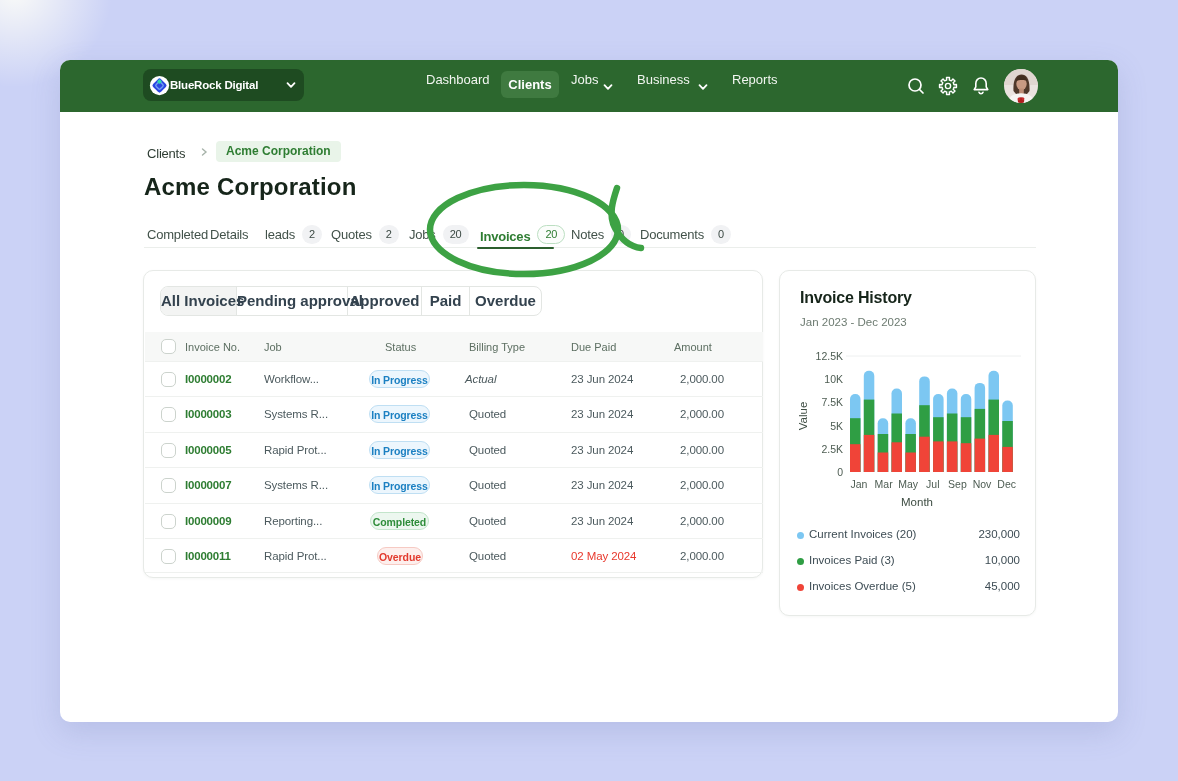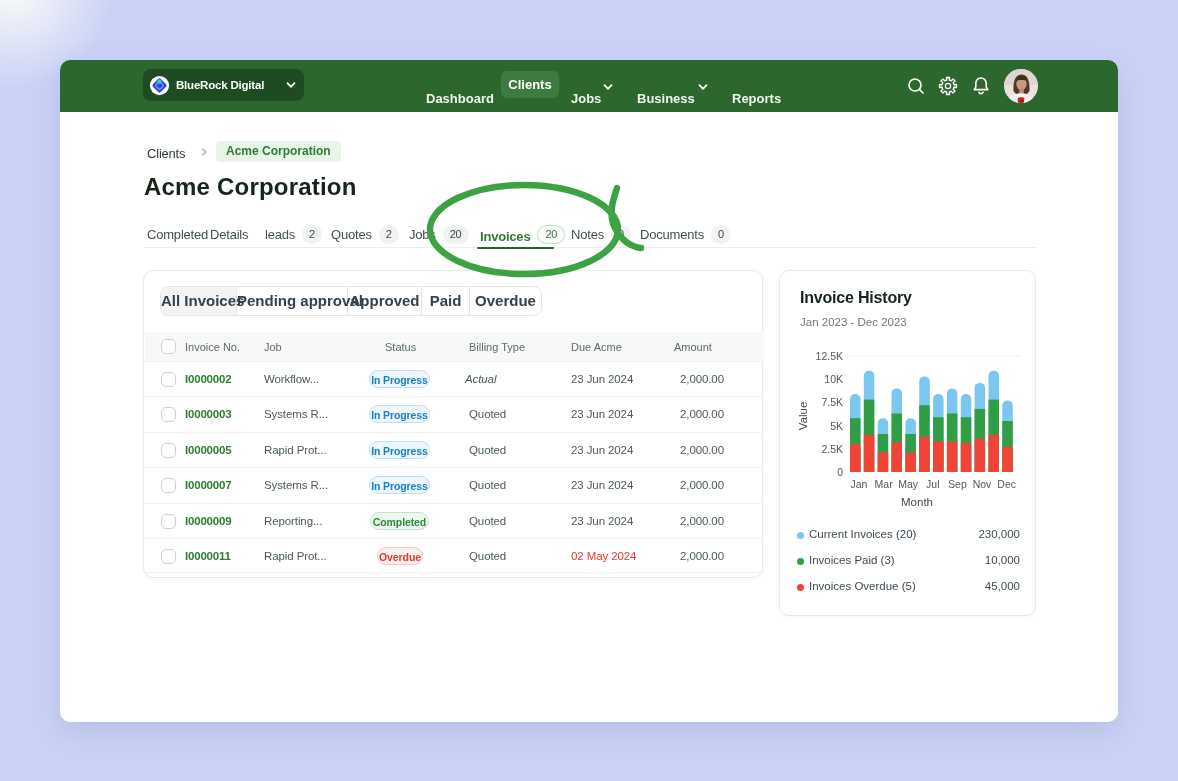--- a/index.html
+++ b/index.html
@@ -2,22 +2,22 @@
 <html><head>
 <meta charset="utf-8">
 <style>
 * { margin:0; padding:0; box-sizing:border-box; }
 html,body { width:1178px; height:781px; overflow:hidden; }
 body { background:#cbd2f6; background-image:radial-gradient(circle 130px at 15px -10px, rgba(255,255,248,.9), rgba(255,255,248,0) 75%); font-family:"Liberation Sans", sans-serif; position:relative; }
 .abs { position:absolute; }
 .card { position:absolute; left:60px; top:60px; width:1058px; height:662px; background:#fff; border-radius:10px; box-shadow:0 10px 30px rgba(90,100,160,.18); }
 .nav { position:absolute; left:0; top:0; width:1058px; height:52px; background:#2c672e; border-radius:10px 10px 0 0; }
 .logo-pill { position:absolute; left:83px; top:9px; width:161px; height:32px; background:#1e4b21; border-radius:8px; display:flex; align-items:center; }
-.logo-pill .lname { color:#fff; font-size:11.5px; font-weight:700; margin-left:6px; letter-spacing:-.2px; white-space:nowrap; }
-.nitem { position:absolute; top:32px; color:#f2f6f1; font-size:13px; font-weight:700; line-height:14px; white-space:nowrap; }
+.logo-pill .lname { color:#fff; font-size:11.5px; font-weight:700; letter-spacing:-.2px; white-space:nowrap; }
+.nitem { position:absolute; top:13px; color:#f2f6f1; font-size:13px; font-weight:400; line-height:14px; white-space:nowrap; }
 .clients-pill { position:absolute; left:441px; top:11px; width:58px; height:27px; background:#3f7a40; border-radius:6px; color:#fff; font-size:13px; font-weight:700; text-align:center; line-height:27px; }
 .nav-ico { position:absolute; top:16px; width:20px; height:20px; }
 
 .crumb { position:absolute; left:87px; top:86px; font-size:13px; color:#2e3d33; font-weight:400; letter-spacing:-.2px; }
 .crumb-pill { position:absolute; left:156px; top:81px; height:21px; background:#e9f4e9; border-radius:4px; color:#2e7d32; font-size:12px; font-weight:700; line-height:21px; padding:0 10px; }
 h1 { position:absolute; left:84px; top:113px; font-size:24px; font-weight:700; color:#16251a; letter-spacing:.2px; }
 
 .tabs { position:absolute; left:84px; top:160px; width:892px; height:28px; border-bottom:1px solid #ebeeeb; }
 .tab { position:absolute; top:0; font-size:13px; color:#42524a; font-weight:400; letter-spacing:-.2px; white-space:nowrap; display:flex; align-items:center; height:19px; }
 .cnt { display:inline-block; height:19px; border-radius:10px; background:#f1f2f4; color:#3c4a44; font-size:11px; font-weight:400; text-align:center; line-height:19px; padding:0 7px; margin-left:7px; }
@@ -133,21 +133,21 @@
       <div style="width:74px;">Approved</div>
       <div style="width:48px;">Paid</div>
       <div style="width:71px;">Overdue</div>
     </div>
     <div class="thead">
       <div class="cb" style="top:7px;"></div>
       <div class="abs" style="left:40px; top:9px;">Invoice No.</div>
       <div class="abs" style="left:119px; top:9px;">Job</div>
       <div class="abs" style="left:240px; top:9px;">Status</div>
       <div class="abs" style="left:324px; top:9px;">Billing Type</div>
-      <div class="abs" style="left:426px; top:9px;">Due Acme</div>
+      <div class="abs" style="left:426px; top:9px;">Due Paid</div>
       <div class="abs" style="left:529px; top:9px;">Amount</div>
     </div>
     <div class="trow" style="top:90px;">
       <div class="cb" style="top:10px;"></div>
       <div class="inv" style="top:11px;">I0000002</div>
       <div class="abs" style="left:119px; top:11px;">Workflow...</div>
       <div class="pill p-blue" style="left:224px; top:8px; width:61px;">In Progress</div>
       <div class="abs" style="left:320px; top:11px;font-style:italic;">Actual</div>
       <div class="abs" style="left:426px; top:11px;">23 Jun 2024</div>
       <div class="abs" style="left:535px; top:11px;">2,000.00</div>

